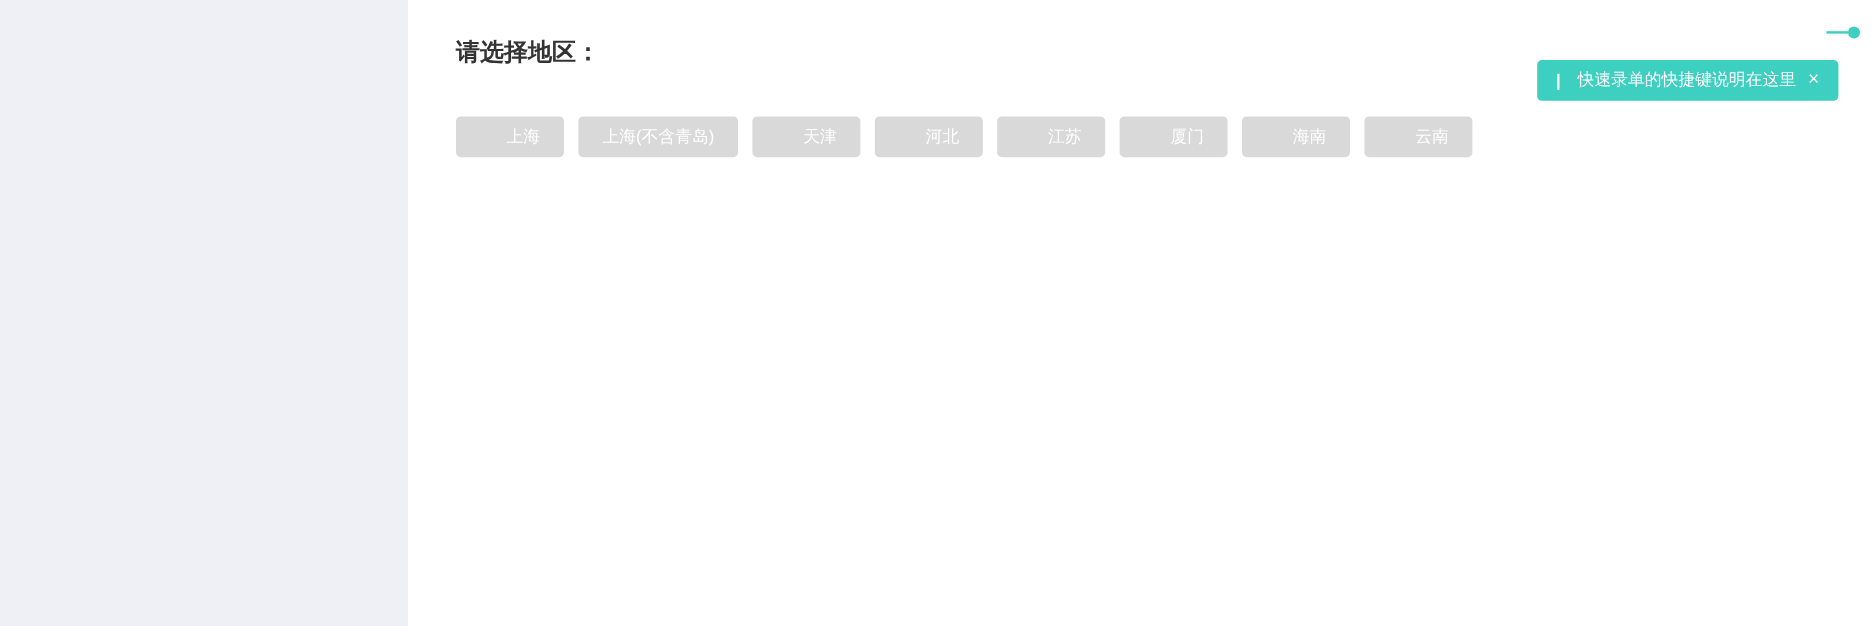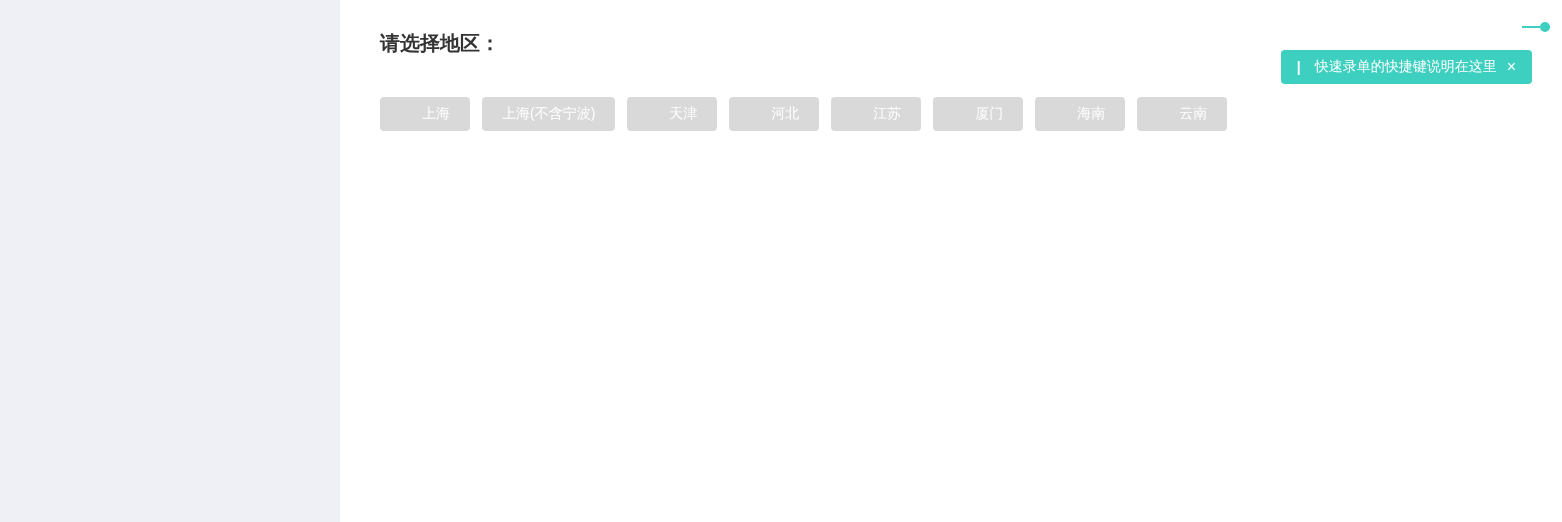--- a/index.html
+++ b/index.html
@@ -116,21 +116,21 @@
   </style>
 </head>
 <body>
 
 <div class="left-sidebar"></div>
 
 <div class="main-content">
   <div class="page-label">请选择地区：</div>
   <div class="region-buttons" id="region-buttons-container">
   <button class="region-btn">上海</button>
-      <button class="region-btn">上海(不含宁波)</button>
+      <button class="region-btn">上海(不含青岛)</button>
       <button class="region-btn">天津</button>
       <button class="region-btn">河北</button>
       <button class="region-btn">江苏</button>
       <button class="region-btn">厦门</button>
       <button class="region-btn">海南</button>
       <button class="region-btn">云南</button>
     </div>
 </div>
 
 <div class="tooltip-banner">

